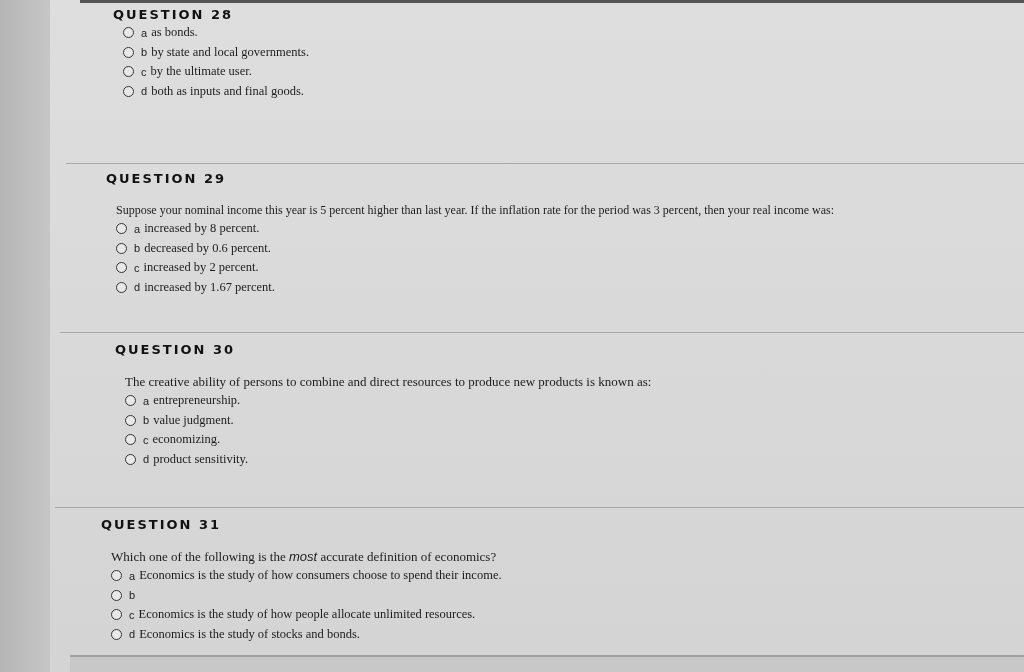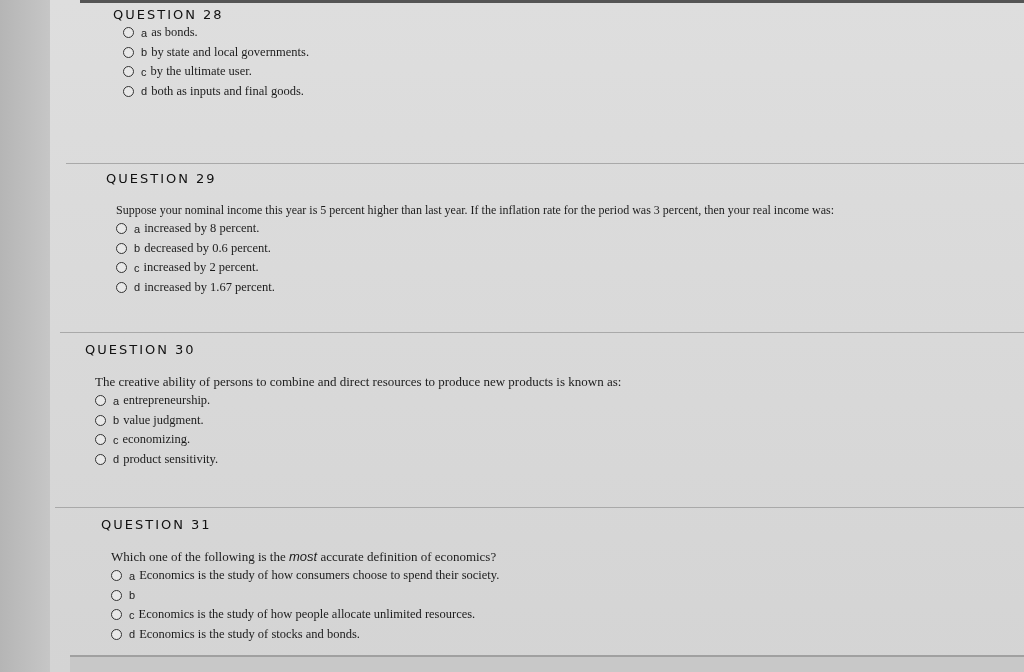--- a/index.html
+++ b/index.html
@@ -19,21 +19,21 @@
     background:linear-gradient(180deg,#dedede 0%,#d9d9d9 50%,#d4d4d4 100%);
   }
   .top-bar {
     position:absolute; left:80px; top:0; width:944px; height:3px; background:#555;
   }
   .divider {
     position:absolute; height:1px; background:#a9a9a9;
   }
   .question { position:absolute; }
   .q-title {
-    font-family:"DejaVu Sans", sans-serif; font-weight:normal;
+    font-family:"DejaVu Sans", sans-serif; font-weight:bold;
     font-size:13px; letter-spacing:2px; color:#111;
   }
   .q-text {
     font-size:13px; margin-top:14px; margin-left:10px; color:#1c1c1c;
   }
   .opts { margin-left:10px; margin-top:1px; }
   .opt {
     display:flex; align-items:center; font-size:12.5px; height:19.5px; cursor:pointer;
   }
   .radio {
@@ -107,21 +107,21 @@
     <div class="opt">
         <span class="radio"></span>
         <span class="letter">d</span>
         <span class="opt-text">increased by 1.67 percent.</span>
       </div>
   </div>
 </div>
 
 <div class="divider" style="left:60px; top:332px; width:964px;"></div>
 
-<div class="question" style="left:85px; top:342px;">
+<div class="question" style="left:115px; top:342px;">
   <div class="q-title">QUESTION 30</div>
   <div class="q-text" style="margin-top:17px; white-space:nowrap;">The creative ability of persons to combine and direct resources to produce new products is known as:</div>
   <div class="opts">
     <div class="opt">
         <span class="radio"></span>
         <span class="letter">a</span>
         <span class="opt-text">entrepreneurship.</span>
       </div>
     <div class="opt">
         <span class="radio"></span>
@@ -145,21 +145,21 @@
 
 <div class="question" style="left:101px; top:517px;">
   <div class="q-title">QUESTION 31</div>
   <div class="q-text" style="margin-top:17px; white-space:nowrap;">
     <span>Which one of the following is the </span><em class="mono">most</em><span> accurate definition of economics?</span>
   </div>
   <div class="opts">
     <div class="opt">
         <span class="radio"></span>
         <span class="letter">a</span>
-        <span class="opt-text">Economics is the study of how consumers choose to spend their society.</span>
+        <span class="opt-text">Economics is the study of how consumers choose to spend their income.</span>
       </div>
     <div class="opt">
         <span class="radio"></span>
         <span class="letter">b</span>
       </div>
     <div class="opt">
         <span class="radio"></span>
         <span class="letter">c</span>
         <span class="opt-text">Economics is the study of how people allocate unlimited resources.</span>
       </div>

